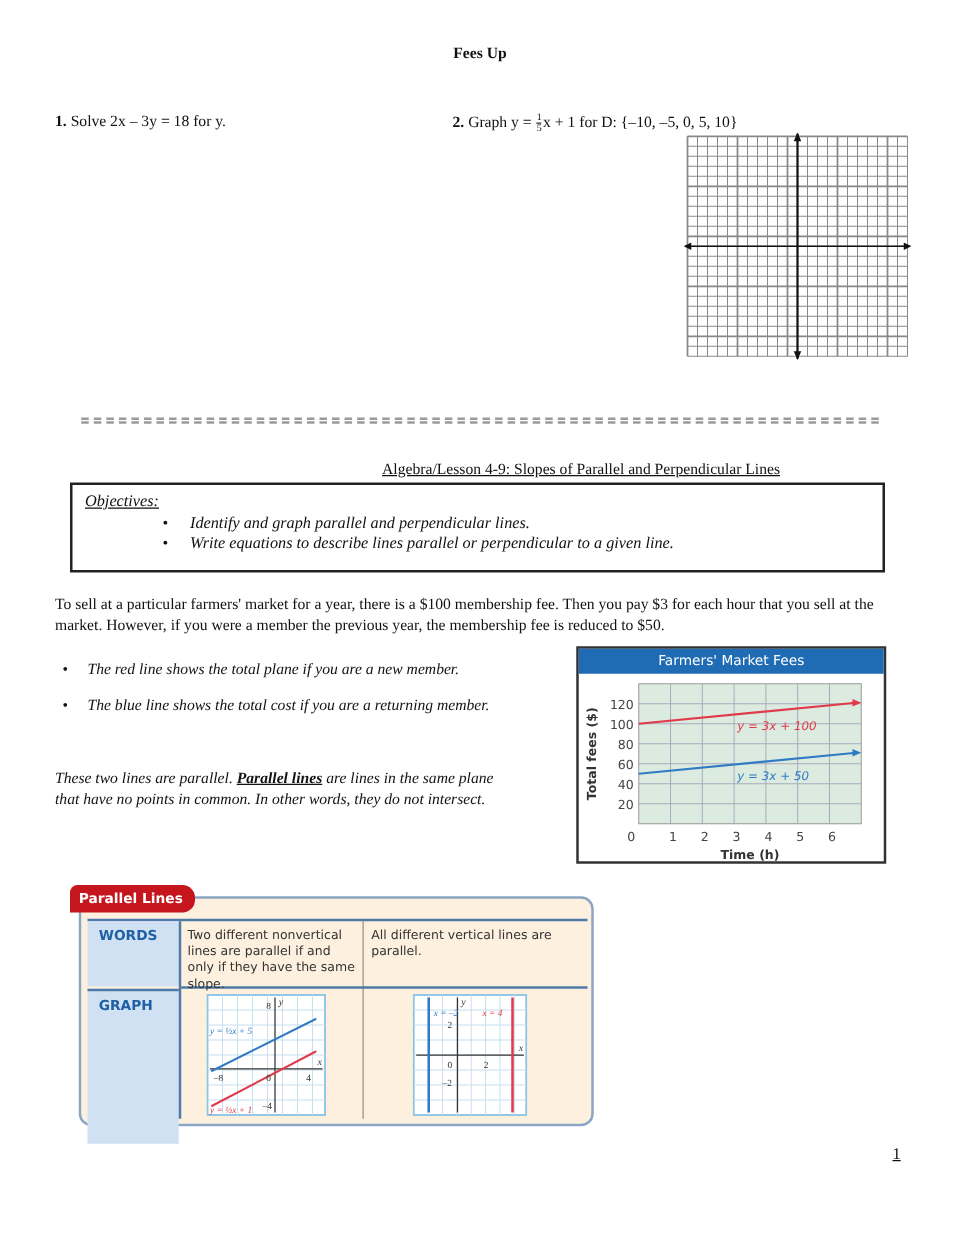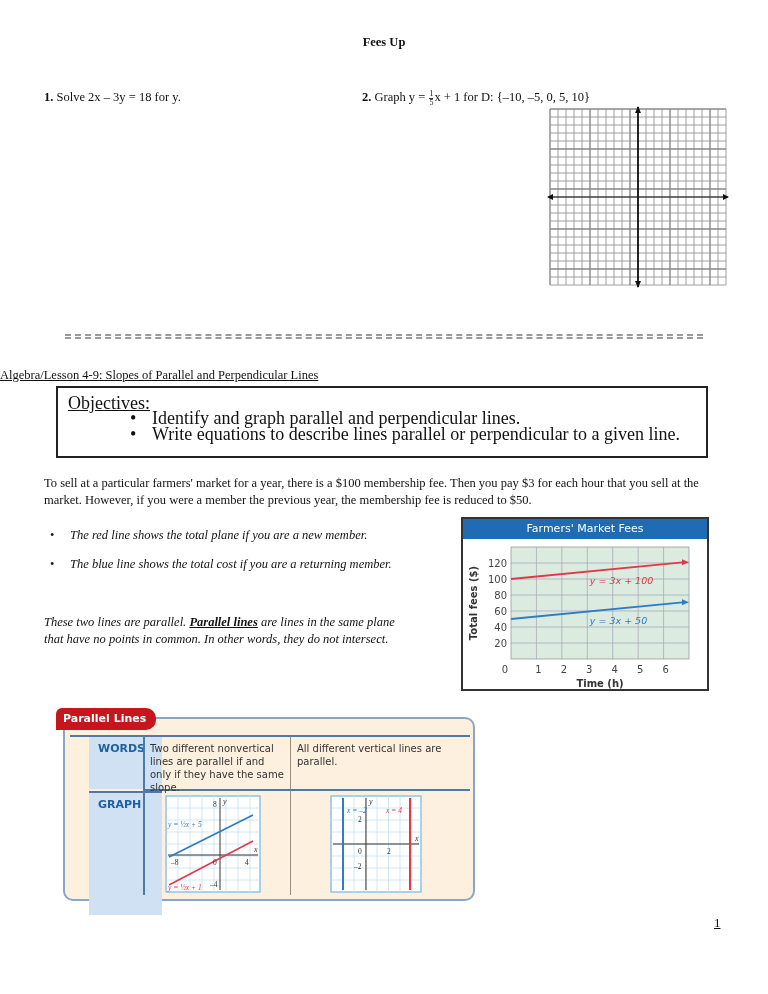--- a/index.html
+++ b/index.html
@@ -6,37 +6,37 @@
   body{width:768px;height:994px;position:relative;overflow:hidden;font-family:"Liberation Serif",serif;color:#111;}
   .abs{position:absolute;}
   .title{top:35px;left:0;width:768px;text-align:center;font-weight:bold;font-size:12.5px;}
   .q1{top:90px;left:44px;font-size:12.5px;}
   .q2{top:90px;left:362px;font-size:12.5px;}
   .q2 .frac{display:inline-block;vertical-align:middle;text-align:center;font-size:8px;line-height:8px;margin:0 1px;}
   .q2 .frac span{display:block;}
   .q2 .frac .num{border-bottom:0.5px solid #333;}
   .grid{left:546px;top:105px;}
   .divider{top:334px;left:65px;width:638px;height:4px;border-top:2px dashed #9a9a9a;border-bottom:2px dashed #9a9a9a;box-sizing:border-box;height:5px;}
-  .lesson{top:368px;left:0;width:624px;text-align:left;font-size:12.5px;text-decoration:underline;}
-  .obj-box{top:386px;left:56px;width:652px;height:72px;border:2px solid #222;box-sizing:border-box;font-size:18px;}
+  .lesson{top:368px;left:0;width:624px;text-align:right;font-size:12.5px;text-decoration:underline;}
+  .obj-box{top:386px;left:56px;width:652px;height:72px;border:2px solid #222;box-sizing:border-box;font-style:italic;font-size:13px;}
   .obj-box .lbl{position:absolute;left:10px;top:5px;text-decoration:underline;}
   .obj-box ul{position:absolute;left:0;top:22px;margin:0;padding-left:94px;list-style:none;}
   .obj-box li{position:relative;line-height:16px;}
   .obj-box li::before{content:"•";position:absolute;left:-22px;font-style:normal;}
   .intro{top:475px;left:44px;width:680px;font-size:12.5px;line-height:17px;}
   .bul{left:70px;font-style:italic;font-size:12.5px;}
   .bul::before{content:"•";position:absolute;left:-20px;font-style:normal;}
   .para{top:614px;left:44px;width:370px;font-style:italic;font-size:12.5px;line-height:17px;}
   .para b{text-decoration:underline;}
   .chart-wrap{left:461px;top:517px;width:248px;height:174px;border:2px solid #333;box-sizing:border-box;background:#fff;}
   .chart-head{position:absolute;left:0;top:0;width:100%;height:20px;background:#1f6cb5;color:#fff;font-family:"DejaVu Sans",sans-serif;font-weight:normal;font-size:11px;text-align:center;line-height:20px;}
   .pl-box{left:63px;top:717px;width:412px;height:184px;background:#fdf0df;border:2px solid #8aa6c4;border-radius:10px;box-sizing:border-box;}
   .pl-tab{left:56px;top:708px;width:100px;height:22px;background:#c4161c;border-radius:6px 10px 10px 0;color:#fff;font-family:"DejaVu Sans",sans-serif;font-weight:bold;font-size:11px;line-height:22px;padding-left:7px;box-sizing:border-box;}
   .pl-table{left:70px;top:735px;width:400px;height:160px;border-top:2px solid #4d7aa8;}
-  .hdrcell{position:absolute;left:0;width:73px;background:#cfe1f2;color:#1f5fa3;font-family:"DejaVu Sans",sans-serif;font-weight:bold;font-size:11px;padding:5px 0 0 9px;box-sizing:border-box;margin-left:19px;}
+  .hdrcell{position:absolute;left:0;width:73px;background:#cfe1f2;color:#1f5fa3;font-family:"DejaVu Sans",sans-serif;font-weight:bold;font-size:11px;padding:5px 0 0 9px;box-sizing:border-box;}
   .txtcell{position:absolute;font-family:"DejaVu Sans",sans-serif;font-size:10px;color:#333;line-height:13px;}
   .pageno{top:915px;left:714px;font-size:13px;text-decoration:underline;}
 </style>
 </head>
 <body>
 
 <div class="abs title">Fees Up</div>
 <div class="abs q1"><b>1.</b> <span>Solve 2x – 3y = 18 for y.</span></div>
 <div class="abs q2"><b>2.</b> <span>Graph y = </span><span class="frac"><span class="num">1</span><span>5</span></span><span>x + 1  for D: {–10, –5, 0, 5, 10}</span></div>
 

